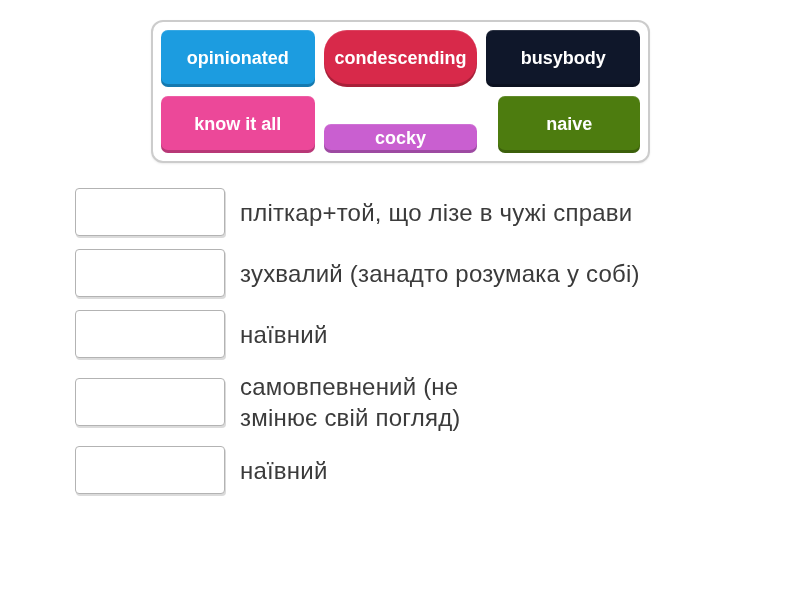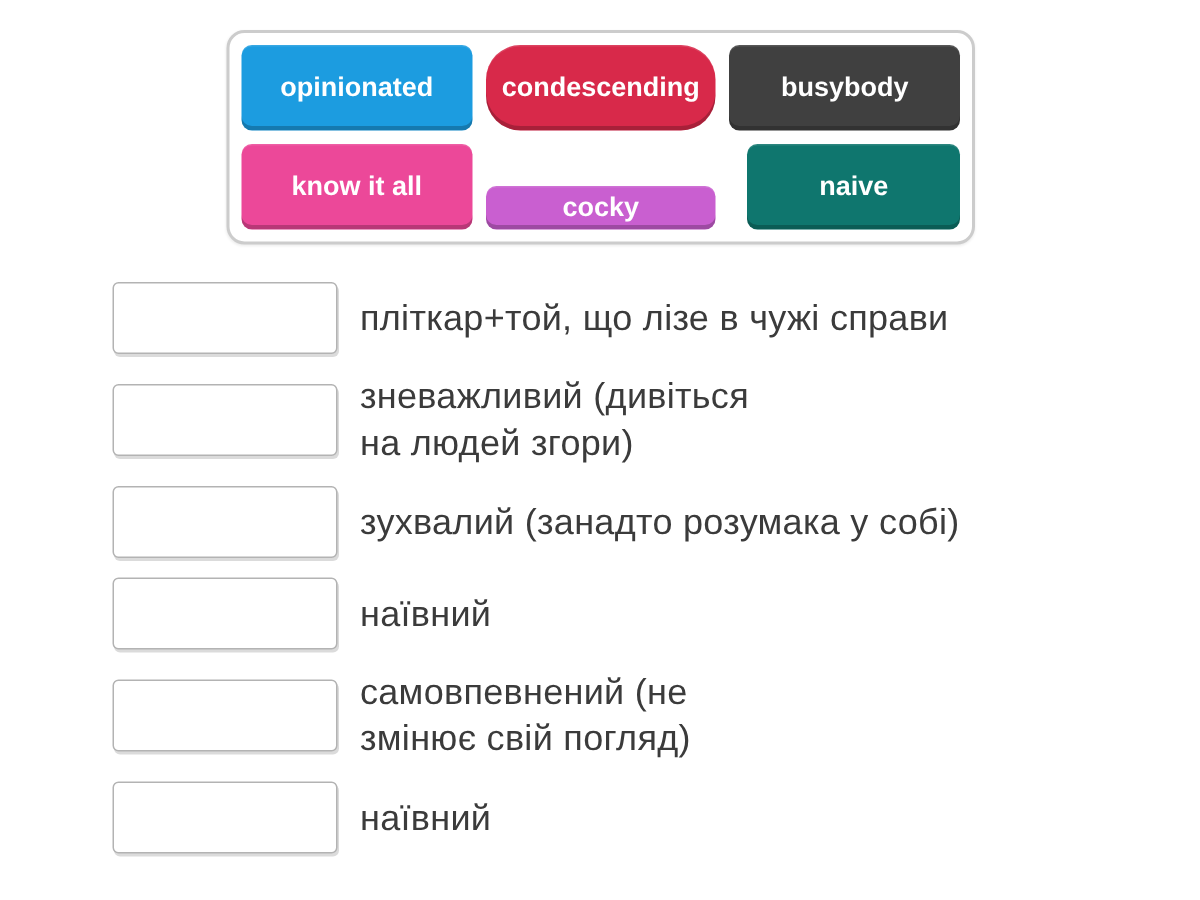--- a/index.html
+++ b/index.html
@@ -83,35 +83,30 @@
   }
 </style>
 </head>
 <body>
 
 <div class="stage">
 
   <div class="keywords-panel">
     <div class="keyword-tile" style="background-color: rgb(28, 156, 224);">opinionated</div>
     <div class="keyword-tile" style="background-color: rgb(216, 41, 74); border-radius: 23px;">condescending</div>
-    <div class="keyword-tile" style="background-color: #404040;">busybody</div>
+    <div class="keyword-tile" style="background-color: #0f172a;">busybody</div>
     <div class="keyword-tile" style="background-color: #ec4899;">know it all</div>
     <div class="keyword-tile" style="background-color: rgb(201, 95, 208); margin-top: 28px;">cocky</div>
-    <div class="keyword-tile" style="background-color: #0f766e; margin-left: 12px;">naive</div>
+    <div class="keyword-tile" style="background-color: #4d7c0f; margin-left: 12px;">naive</div>
   </div>
 
   <div class="definitions-list">
     <div class="match-row">
       <div class="answer-slot"></div>
       <div class="definition-text">пліткар+той, що лізе в чужі справи</div>
-    </div>
-    <div class="match-row">
-      <div class="answer-slot"></div>
-      <div class="definition-text">зневажливий (дивіться
-на людей згори)</div>
     </div>
     <div class="match-row">
       <div class="answer-slot"></div>
       <div class="definition-text">зухвалий (занадто розумака у собі)</div>
     </div>
     <div class="match-row">
       <div class="answer-slot"></div>
       <div class="definition-text">наївний</div>
     </div>
     <div class="match-row">

